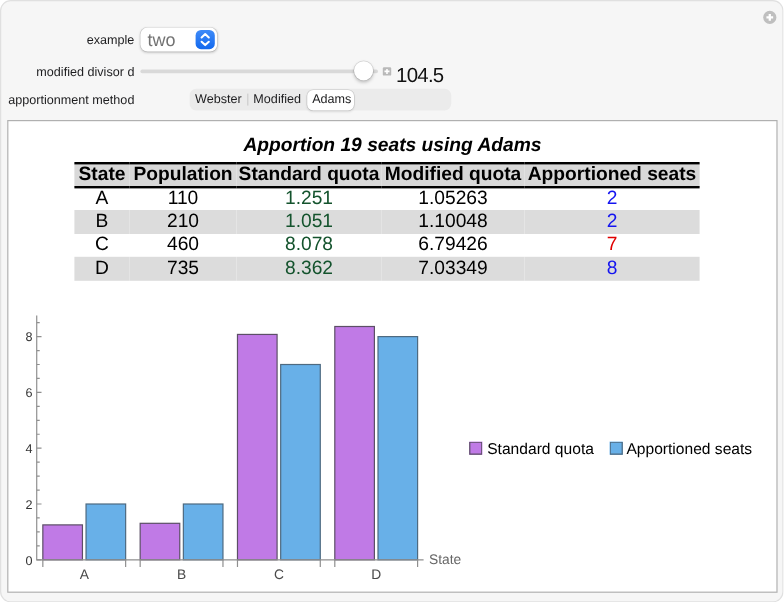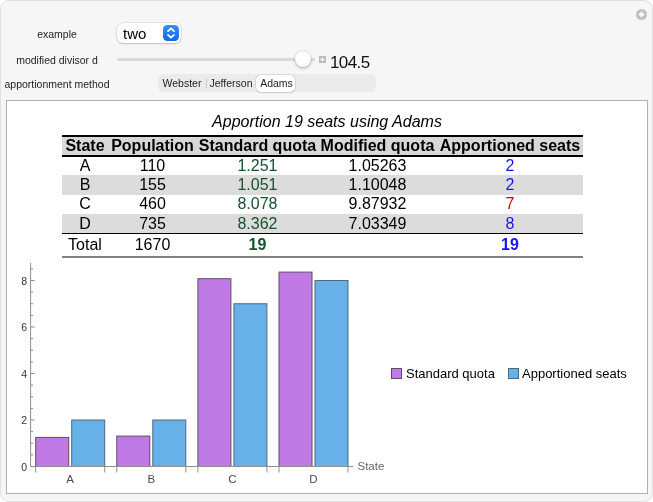--- a/index.html
+++ b/index.html
@@ -1,43 +1,43 @@
 <!DOCTYPE html>
 <html><head>
 <meta charset="utf-8">
 <style>
   html,body{margin:0;padding:0;}
   body{width:653px;height:502px;position:relative;background:#fff;
        font-family:"Liberation Sans", sans-serif;}
   .outer{position:absolute;left:0;top:0;width:651px;height:500px;
          border:1px solid #e0e0e0;border-radius:9px;background:#f6f6f6;}
-  .lbl{position:absolute;font-size:10.5px;color:#1d1d1f;text-align:center;width:110px;left:2px;}
+  .lbl{position:absolute;font-size:10.5px;color:#1d1d1f;text-align:right;width:110px;left:2px;}
   
   .dd{position:absolute;left:117px;top:23px;width:64px;height:20px;background:#fff;
       border-radius:6px;box-shadow:0 0 0 0.5px rgba(0,0,0,0.12),0 1px 2px rgba(0,0,0,0.18);}
-  .dd .txt{position:absolute;left:6px;top:2px;font-size:15px;color:#000000;}
+  .dd .txt{position:absolute;left:6px;top:2px;font-size:15px;color:#737373;}
   .dd .btn{position:absolute;right:2px;top:2px;width:16px;height:16px;border-radius:4.5px;
       background:linear-gradient(#3f8bf8,#1268ee);}
   
   .track{position:absolute;left:117px;top:58px;width:198px;height:2.5px;background:#d9d9d9;border-radius:2px;}
   .thumb{position:absolute;left:294.5px;top:51px;width:16px;height:16px;border-radius:50%;
       background:#fff;box-shadow:0 0 0 0.5px rgba(0,0,0,0.12),0 1.5px 3px rgba(0,0,0,0.25);}
   .plusbox{position:absolute;left:319px;top:56px;width:6.5px;height:6.5px;background:#b9b9b9;border-radius:1px;}
   .sval{position:absolute;left:330px;top:52.5px;font-size:17px;letter-spacing:-0.6px;color:#111;}
   
   .seg{position:absolute;left:118px;top:74px;width:218px;height:18px;background:#ebebeb;border-radius:5.5px;margin-left:40px;}
   .seg span{position:absolute;top:0;height:18px;line-height:18px;font-size:10.5px;color:#1d1d1f;text-align:center;}
   .seg .divider{position:absolute;left:48px;top:4px;width:1px;height:10px;background:#cdcdcd;}
   .seg .sel{position:absolute;left:98px;top:0.5px;width:39px;height:17px;background:#fff;border-radius:5px;
       box-shadow:0 0 0 0.5px rgba(0,0,0,0.14),0 1px 2px rgba(0,0,0,0.12);}
   
   .plusicon{position:absolute;left:636px;top:8.5px;width:11px;height:11px;border-radius:50%;background:#bfbfbf;}
   
   .panel{position:absolute;left:6px;top:100px;width:640px;height:392px;background:#fff;border:1px solid #b0b0b0;}
-  .title{position:absolute;left:0;top:12px;width:100%;text-align:center;font-style:italic;font-size:16px;color:#000;}
+  .title{position:absolute;left:0;top:12px;width:100%;text-align:center;font-style:italic;font-size:16px;color:#000;font-weight:bold;}
   table.t{position:absolute;left:55px;top:33.7px;width:521px;border-collapse:collapse;table-layout:fixed;
       font-size:16px;color:#000;}
   table.t td{padding:0;text-align:center;white-space:nowrap;overflow:visible;}
   table.t tr.hd td{font-weight:bold;background:#d8d8d8;height:18px;}
   table.t tr.hd{border-top:2px solid #000;border-bottom:2px solid #000;}
   table.t tr.r{height:19.5px;}
   table.t tr.g td{background:#dcdcdc;}
   table.t tr.tot{border-top:1px solid #000;border-bottom:2px solid #808080;height:23px;}
   .pu{color:#14532d;}
   .bl{color:#1414f0;}
@@ -70,21 +70,21 @@
 <svg style="position:absolute;left:319px;top:56px" width="7" height="7">
   <path d="M1.4 3.5 H5.6 M3.5 1.4 V5.6" stroke="#fff" stroke-width="1.3"></path>
 </svg>
 <div class="sval">104.5</div>
 
 <div class="lbl" style="top:77.5px;">apportionment method</div>
 <div class="seg">
   <div class="divider"></div>
   <div class="sel"></div>
   <span style="left:0;width:48px;">Webster</span>
-  <span style="left:48px;width:50px;">Jefferson</span>
+  <span style="left:48px;width:50px;">Modified</span>
   <span style="left:98px;width:41px;">Adams</span>
 </div>
 
 <div class="panel">
   <div class="title">Apportion 19 seats using Adams</div>
   <table class="t">
     <colgroup>
         <col style="width:46px">
         <col style="width:89px">
         <col style="width:121px">
@@ -101,45 +101,38 @@
         </tr>
     <tr class="r">
           <td>A</td>
           <td>110</td>
           <td class="pu">1.251</td>
           <td>1.05263</td>
           <td class="bl">2</td>
         </tr>
     <tr class="r g">
           <td>B</td>
-          <td>155</td>
+          <td>210</td>
           <td class="pu">1.051</td>
           <td>1.10048</td>
           <td class="bl">2</td>
         </tr>
     <tr class="r">
           <td>C</td>
           <td>460</td>
           <td class="pu">8.078</td>
-          <td>9.87932</td>
+          <td>6.79426</td>
           <td class="rd">7</td>
         </tr>
     <tr class="r g">
           <td>D</td>
           <td>735</td>
           <td class="pu">8.362</td>
           <td>7.03349</td>
           <td class="bl">8</td>
-        </tr>
-    <tr class="tot">
-          <td>Total</td>
-          <td>1670</td>
-          <td class="pu" style="font-weight:bold">19</td>
-          <td></td>
-          <td class="bl" style="font-weight:bold">19</td>
         </tr>
   </tbody>
     </table>
 
   <svg id="chart" style="position:absolute;left:-1px;top:-1px;" width="640" height="392" viewBox="0 0 640 392">
     <g stroke-width="1">
       <rect x="29.7" y="337.41" width="33" height="29.09" fill="#c07ae6" stroke="#5c4f66"></rect>
         <rect x="65.7" y="320.0" width="33" height="46.5" fill="#68b0e8" stroke="#4e6a80"></rect>
         <rect x="110.8" y="336.09" width="33" height="30.41" fill="#c07ae6" stroke="#5c4f66"></rect>
         <rect x="146.8" y="320.0" width="33" height="46.5" fill="#68b0e8" stroke="#4e6a80"></rect>

